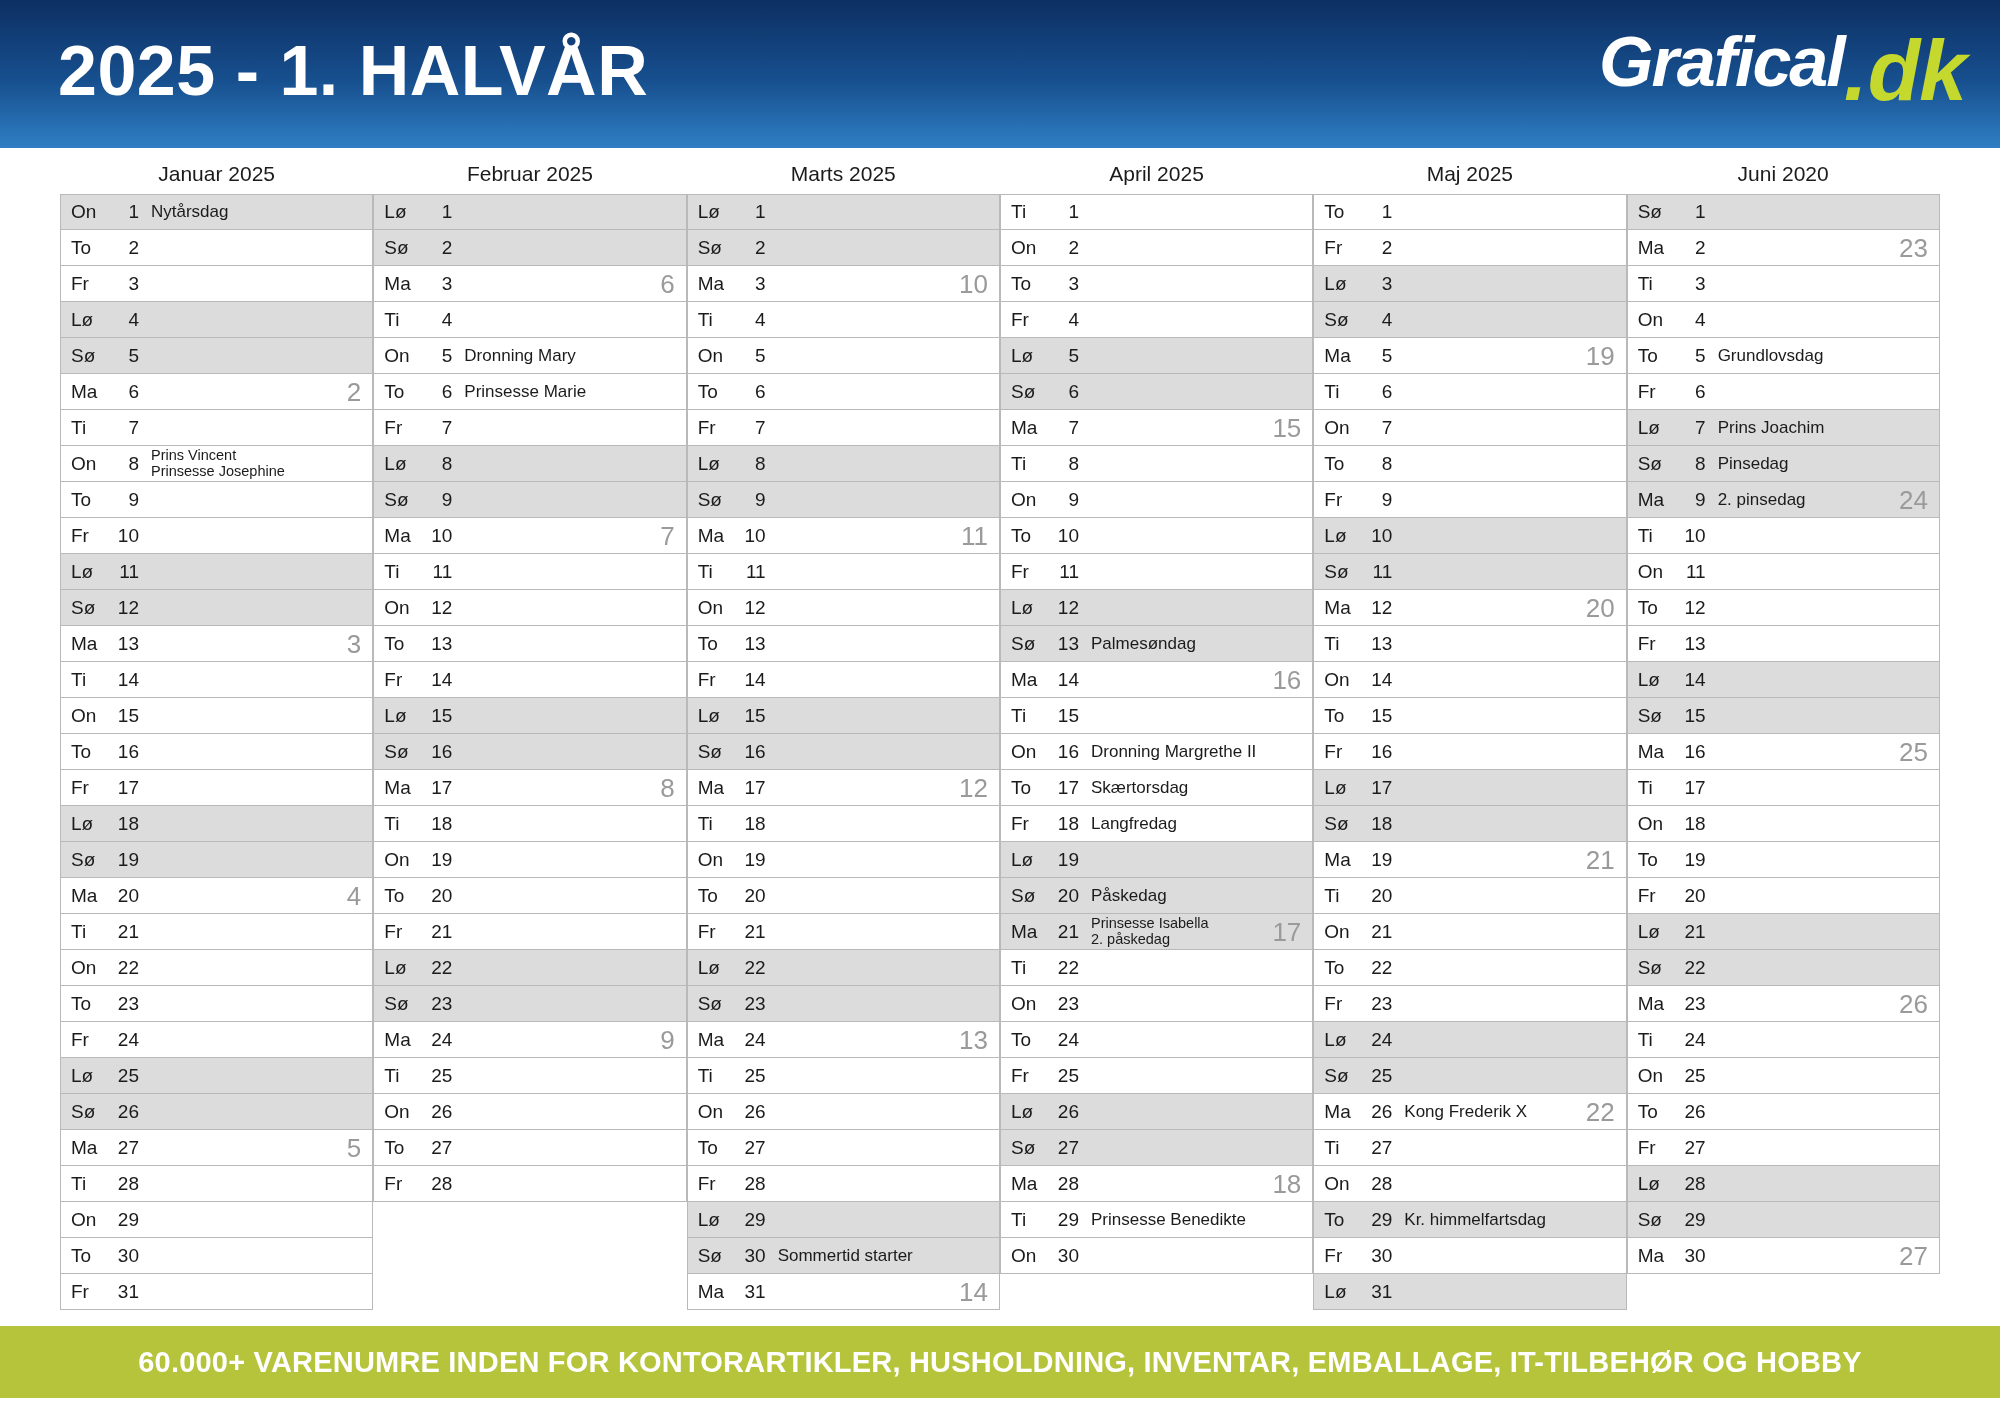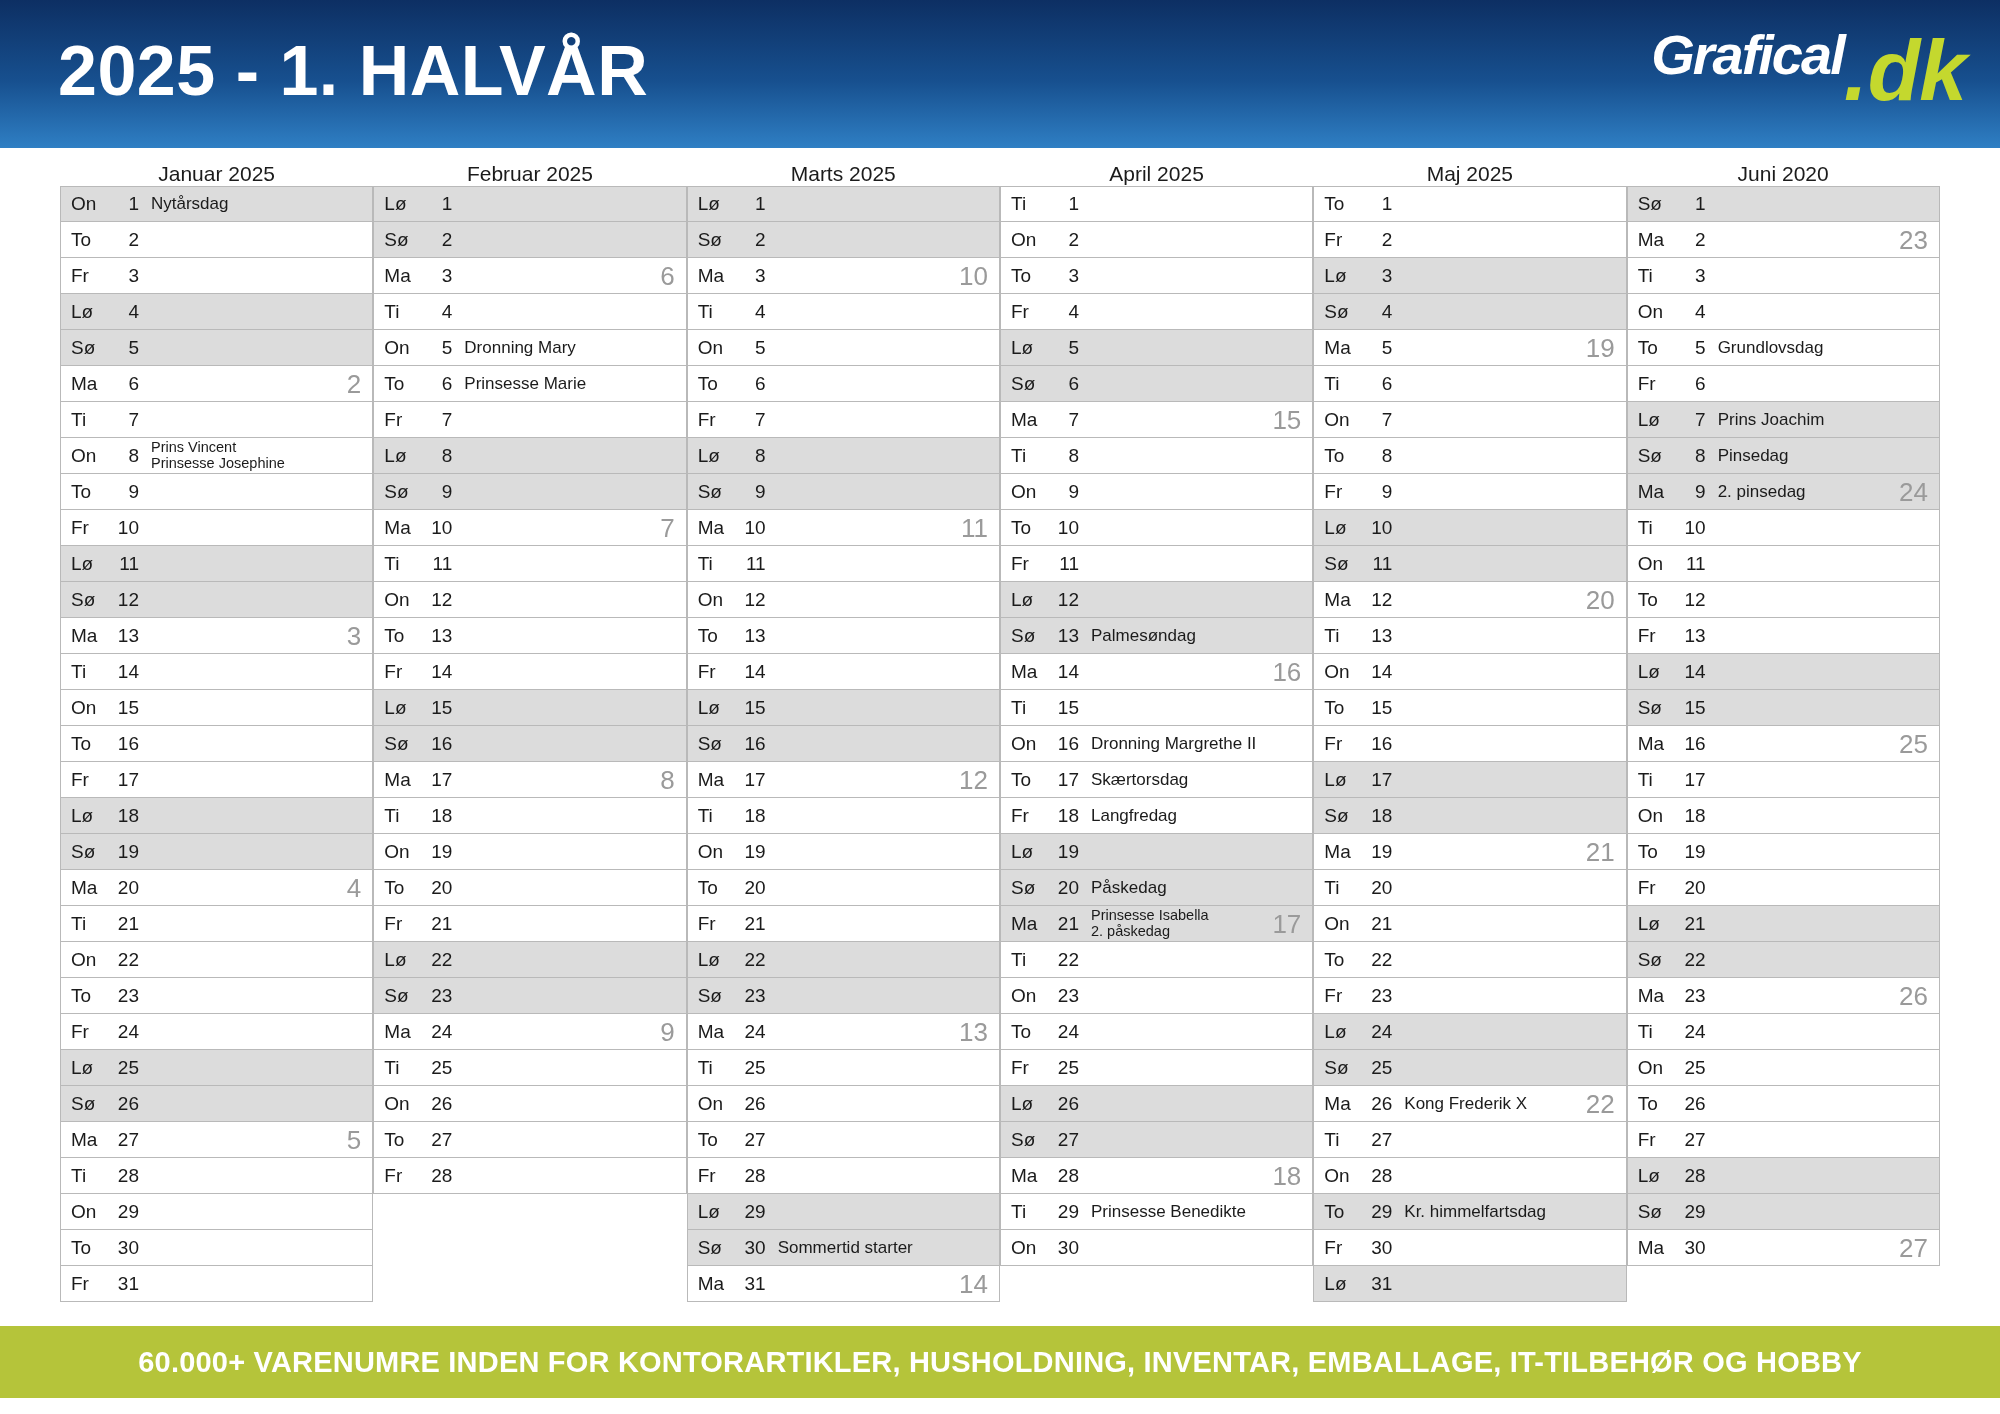--- a/index.html
+++ b/index.html
@@ -32,21 +32,21 @@
     margin-top: -6px;
   }
   .logo-wrap {
     display: flex;
     align-items: flex-start;
     line-height: 1;
     margin-top: -8px;
   }
   .logo-main {
     color: #ffffff;
-    font-size: 56px;
+    font-size: 70px;
     font-weight: bold;
     font-style: italic;
     letter-spacing: -2px;
   }
   .logo-dot {
     color: #c4d82e;
     font-size: 86px;
     font-weight: bold;
     font-style: italic;
   }
@@ -66,20 +66,21 @@
   }
   .month-headers {
     display: flex;
     width: 1880px;
   }
   .month-headers .mh {
     width: 313.3px;
     text-align: center;
     font-size: 21px;
     color: #1b1b1b;
+    padding-bottom: 8px;
   }
   .grid {
     display: flex;
     width: 1880px;
   }
   .month-col {
     width: 324px;
   }
   .day-row {
     position: relative;

